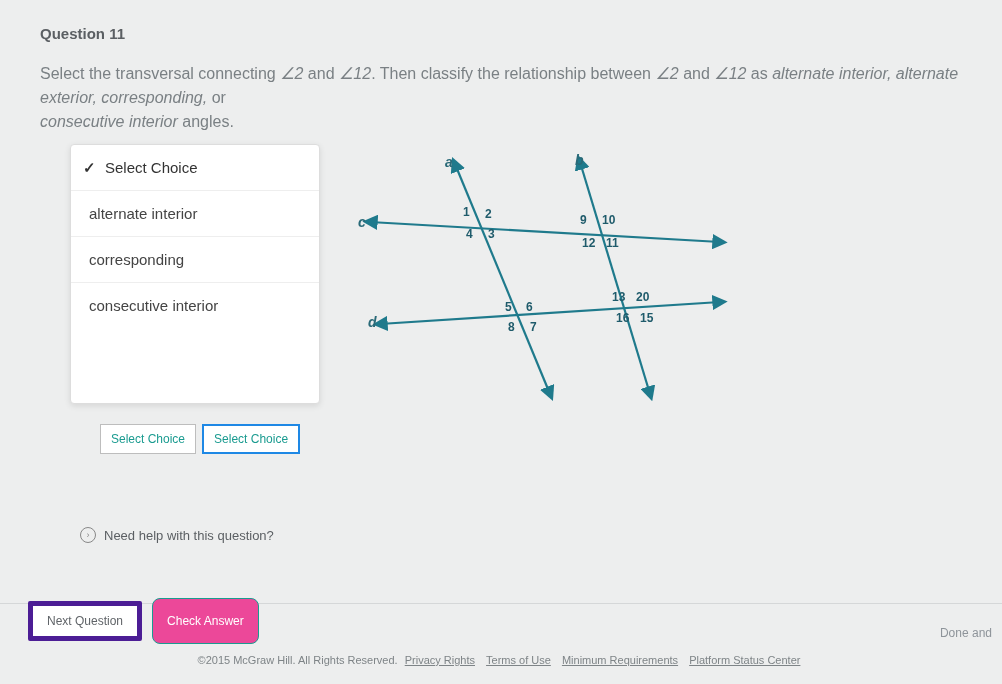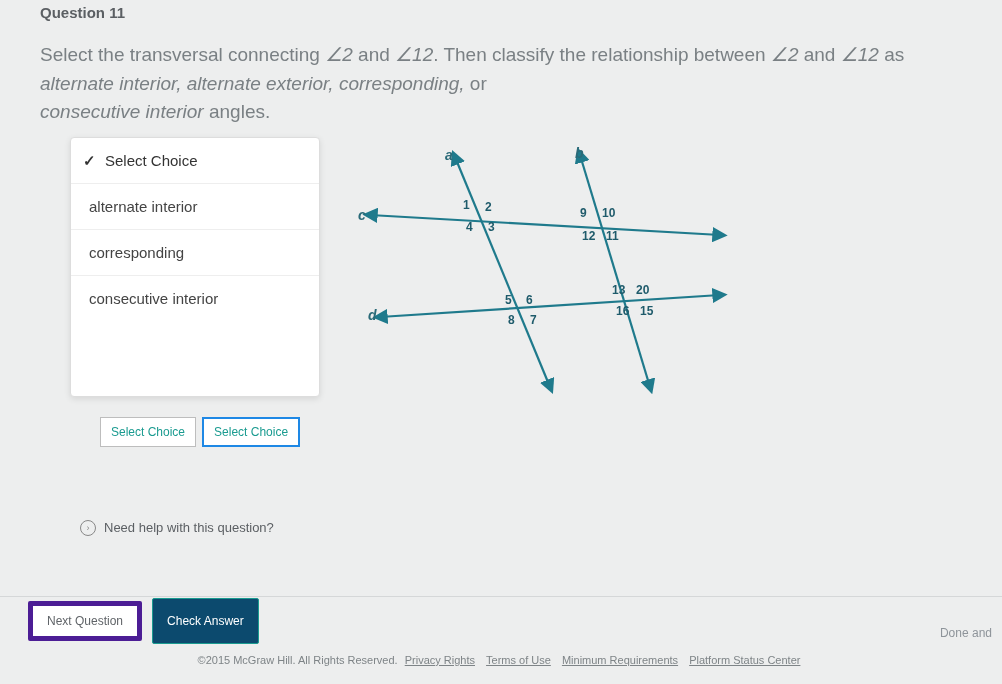--- a/index.html
+++ b/index.html
@@ -1,37 +1,37 @@
 <!DOCTYPE html>
 <html><head>
 <meta charset="utf-8">
 <style>
 *{margin:0;padding:0;box-sizing:border-box;font-family:Arial,Helvetica,sans-serif}
 body{background:#edeeee;color:#333;width:1002px;height:684px;overflow:hidden;position:relative}
-.header{padding:4px 40px 10px}
+.header{padding:25px 40px 10px}
 .qtitle{color:#5b5f63;font-weight:bold;font-size:15px}
 .qbody{padding:10px 40px 0}
-.prompt{color:#7a8084;font-size:19px;line-height:1.5;margin-bottom:4px}
+.prompt{color:#7a8084;font-size:16px;line-height:1.5;margin-bottom:4px}
 .angle-sym{font-style:italic}
 .content-row{display:flex;gap:30px;margin-top:10px;margin-left:30px}
 .dropdown{width:250px;background:#fff;border:1px solid #ddd;border-radius:4px;box-shadow:0 2px 6px rgba(0,0,0,0.1)}
 .dropdown-item{padding:14px 18px;font-size:15px;color:#444;border-bottom:1px solid #eee;cursor:pointer}
 .dropdown-item:last-child{border-bottom:none}
 .dropdown-item.header-item{font-weight:normal;color:#333;padding-left:34px;position:relative}
 .dropdown-item.header-item:before{content:"✓";position:absolute;left:12px;color:#333;font-weight:bold}
 .selects{margin:20px 0 0 60px;display:flex;gap:6px}
 .sel-btn{border:1px solid #bdbdbd;background:#fff;color:#1a9b90;padding:6px 10px;font-size:12px;cursor:pointer}
 .sel-btn.active{border:2px solid #1e88e5}
 .help-row{margin:60px 40px 0;padding:10px 0 40px}
 .help-link{color:#5b5f63;font-size:13px;display:inline-flex;align-items:center;gap:8px;cursor:pointer}
 .help-ico{display:inline-flex;width:16px;height:16px;border:1.5px solid #888;border-radius:50%;align-items:center;justify-content:center;font-size:9px;color:#888}
 .footer{position:absolute;bottom:18px;left:0;right:0;padding:0 28px}
 .fbtns{display:flex;gap:10px;align-items:center}
 .btn-next{background:#fff;border:5px solid #4c1d95;color:#606468;padding:8px 14px;font-size:12px;cursor:pointer;border-radius:2px}
-.btn-check{background:#0c4a6e;border:1px solid #1a9b90;color:#fff;padding:15px 14px;font-size:12px;cursor:pointer;border-radius:2px}
+.btn-check{background:#ec4899;border:1px solid #1a9b90;color:#fff;padding:15px 14px;font-size:12px;cursor:pointer;border-radius:8px}
 .done{position:absolute;right:10px;bottom:26px;color:#8e949a;font-size:12px}
 .legal{text-align:center;margin-top:10px;font-size:11px;color:#7e8487}
 .legal a{color:#7e8487;text-decoration:underline;margin:0 4px}
 .diagram{position:relative;width:400px;height:260px}
 .diagram svg{position:absolute;inset:0}
 .lbl{position:absolute;font-size:12px;color:#1f5b6b;font-weight:bold}
 .linelbl{position:absolute;font-size:14px;font-style:italic;color:#2a6a78;font-weight:bold}
 hr.sep{border:none;border-top:1px solid #d5d7d8;margin:20px 0 0}
 </style>
 </head>

